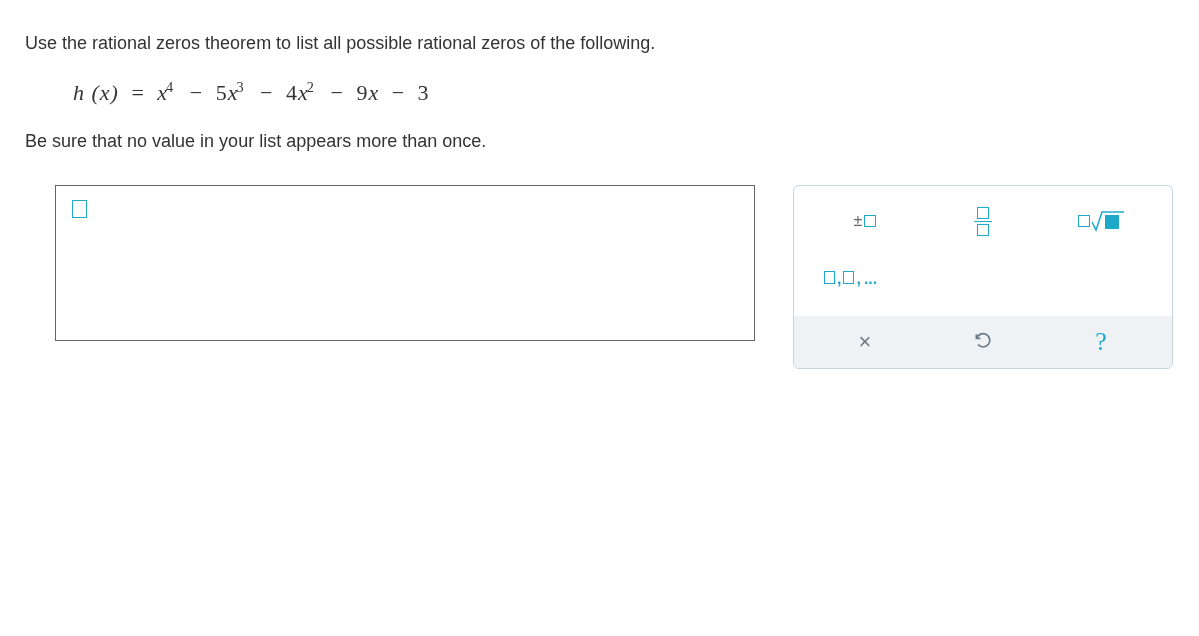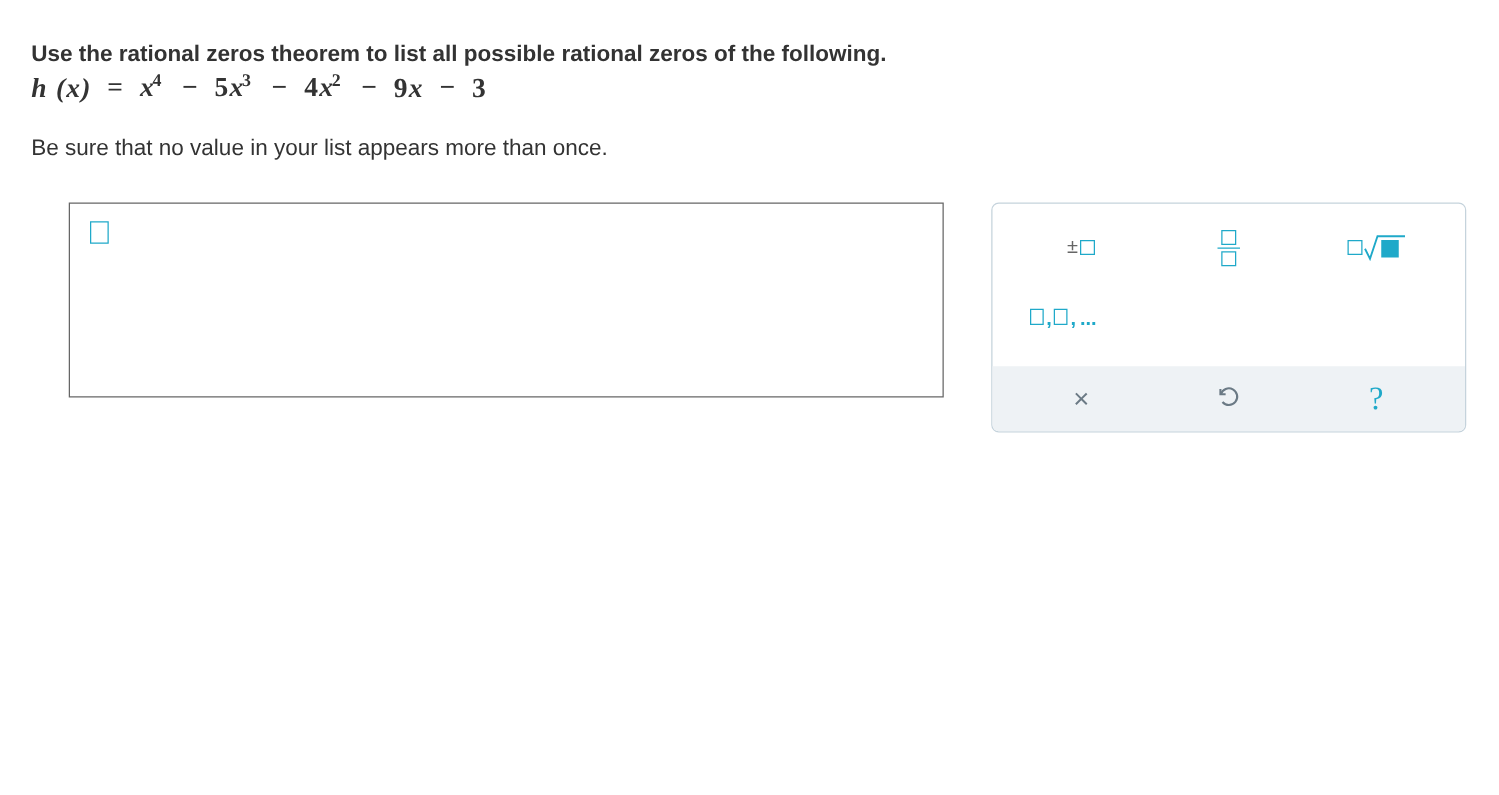--- a/index.html
+++ b/index.html
@@ -9,30 +9,30 @@
     }
     body {
       font-family: Verdana, Geneva, sans-serif;
       font-size: 18px;
       color: #333;
       padding: 30px 25px;
       background: #fff;
       width: 1199px;
     }
     .question-text {
+      margin-bottom: 22px;
       line-height: 1.5;
-      font-weight: bold;
     }
     .formula {
       font-family: 'Times New Roman', serif;
       font-style: italic;
       font-size: 22px;
+      margin-left: 48px;
       margin-bottom: 22px;
       letter-spacing: 1px;
-      font-weight: bold;
     }
     .formula sup {
       font-size: 0.65em;
       vertical-align: super;
       font-style: normal;
       margin-left: -2px;
       margin-right: 3px;
     }
     .formula .op {
       font-style: normal;

